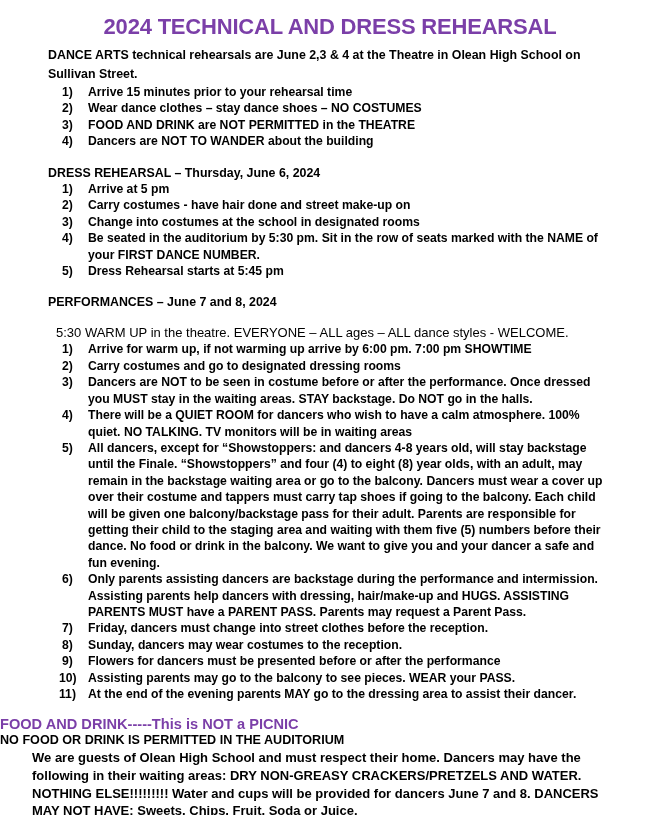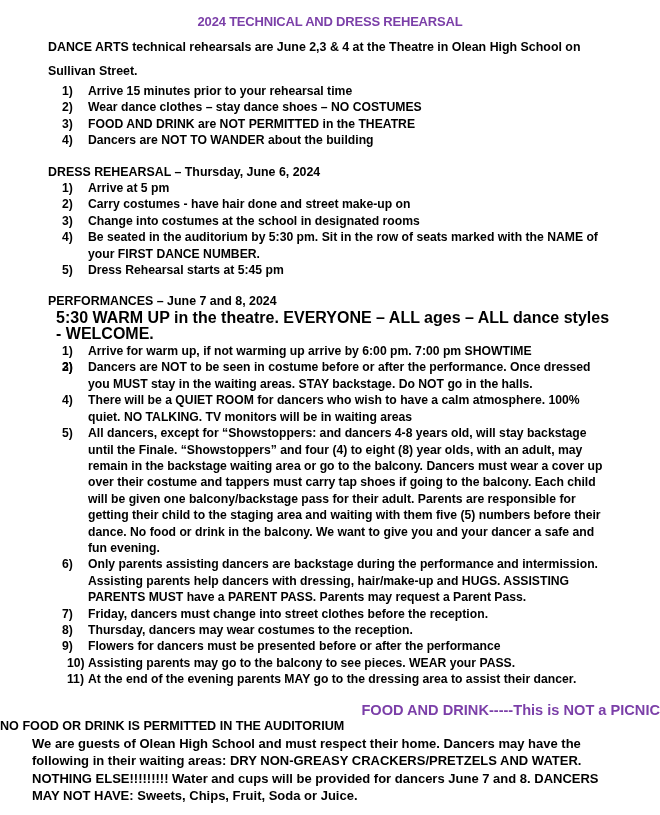--- a/index.html
+++ b/index.html
@@ -17,49 +17,49 @@
   .page {
     position: relative;
     width: 660px;
     height: 815px;
     box-sizing: border-box;
     padding: 0;
   }
   .doc-title {
     text-align: center;
     color: #7B3FA8;
-    font-size: 13px;
+    font-size: 22px;
     font-weight: bold;
     letter-spacing: -0.2px;
     margin: 14px 0 6px 0;
     padding: 0 40px;
   }
   .body-block {
     padding: 0 50px 0 48px;
   }
   .para {
     font-size: 12.4px;
     font-weight: bold;
-    line-height: 24px;
+    line-height: 19px;
     margin: 0;
   }
   .section-head {
     font-size: 12.4px;
     font-weight: bold;
     line-height: 16.4px;
     margin: 0;
   }
   .gap {
     height: 15px;
   }
   .warmup-line {
-    font-size: 16px;
-    font-weight: bold;
+    font-size: 13px;
+    font-weight: normal;
     line-height: 16.6px;
-    margin: 0 0 0 8px;
+    margin: 14px 0 0 8px;
   }
   ol.numlist {
     list-style: none;
     margin: 0;
     padding: 0;
   }
   ol.numlist > li {
     position: relative;
     font-size: 12.2px;
     font-weight: bold;
@@ -69,28 +69,28 @@
   }
   ol.numlist > li .num {
     position: absolute;
     left: 14px;
     top: 0;
     width: 26px;
     text-align: left;
   }
   
   ol.numlist > li.wide .num {
-    left: 19px;
+    left: 11px;
     width: 29px;
   }
   ol.numlist > li.wide {
     padding-left: 40px;
   }
   .food-title {
-    text-align: right;
+    text-align: left;
     color: #7B3FA8;
     font-size: 14.6px;
     font-weight: bold;
     margin: 14px 0 1px 0;
   }
   .food-sub {
     text-align: left;
     font-size: 12.6px;
     font-weight: bold;
     margin: 0 0 2px 0;
@@ -140,27 +140,27 @@
     </ol>
   </div>
 
   <div class="gap"></div>
 
   <div class="body-block">
     <p class="section-head">PERFORMANCES – June 7 and 8, 2024</p>
     <p class="warmup-line">5:30 WARM UP in the theatre.  EVERYONE – ALL ages – ALL dance styles -  WELCOME.</p>
     <ol class="numlist">
       <li><span class="num">1)</span><span>Arrive for warm up, if not warming up arrive by 6:00 pm.  7:00 pm SHOWTIME</span></li>
-      <li><span class="num">2)</span></li>
+      <li><span class="num">2)</span><span>Carry costumes and go to designated dressing rooms</span></li>
       <li><span class="num">3)</span><span>Dancers are NOT to be seen in costume before or after the performance. Once dressed you MUST stay in the waiting areas.  STAY backstage.  Do NOT go in the halls.</span></li>
       <li><span class="num">4)</span><span>There will be a QUIET ROOM for dancers who wish to have a calm atmosphere.  100% quiet. NO TALKING.   TV monitors will be in waiting areas</span></li>
       <li><span class="num">5)</span><span>All dancers, except for “Showstoppers: and dancers 4-8 years old, will stay backstage until the Finale. “Showstoppers” and four (4) to eight (8) year olds, with an adult, may remain in the backstage waiting area or go to the balcony.  Dancers must wear a cover up over their costume and tappers must carry tap shoes if going to the balcony.   Each child will be given one balcony/backstage pass for their adult.  Parents are responsible for getting their child to the staging area and waiting with them five (5) numbers before their dance.  No food or drink in the balcony.  We want to give you and your dancer a safe and fun evening.</span></li>
       <li><span class="num">6)</span><span>Only parents assisting dancers are backstage during the performance and intermission. Assisting parents help dancers with dressing, hair/make-up and HUGS.  ASSISTING PARENTS MUST have a PARENT PASS.  Parents may request a Parent Pass.</span></li>
       <li><span class="num">7)</span><span>Friday, dancers must change into street clothes before the reception.</span></li>
-      <li><span class="num">8)</span><span>Thursday, dancers may wear costumes to the reception.</span></li>
+      <li><span class="num">8)</span><span>Sunday, dancers may wear costumes to the reception.</span></li>
       <li><span class="num">9)</span><span>Flowers for dancers must be presented before or after the performance</span></li>
       <li class="wide"><span class="num">10)</span><span>Assisting parents may go to the balcony to see pieces. WEAR your PASS.</span></li>
       <li class="wide"><span class="num">11)</span><span>At the end of the evening parents MAY go to the dressing area to assist their dancer.</span></li>
     </ol>
   </div>
 
   <div class="food-section">
     <p class="food-title">FOOD AND DRINK-----This is NOT a PICNIC</p>
     <p class="food-sub">NO FOOD OR DRINK IS PERMITTED IN THE AUDITORIUM</p>
     <p class="food-para">We are guests of Olean High School and must respect their home.  Dancers may have the following in their waiting areas: DRY NON-GREASY CRACKERS/PRETZELS AND WATER.   NOTHING ELSE!!!!!!!!!   Water and cups will be provided for dancers June 7 and 8. DANCERS MAY NOT HAVE:  Sweets, Chips, Fruit, Soda or Juice.</p>

